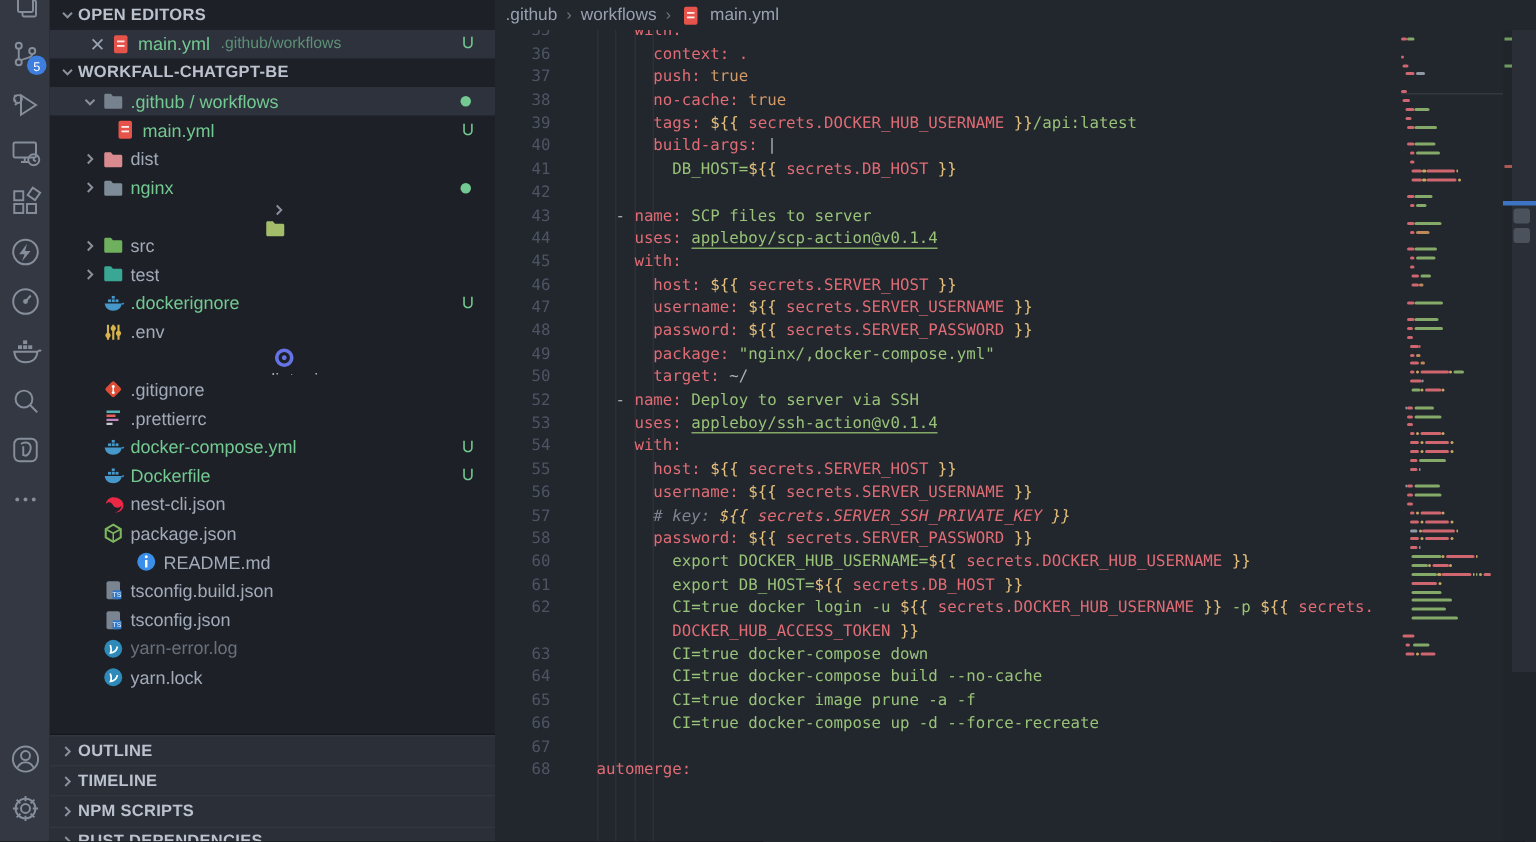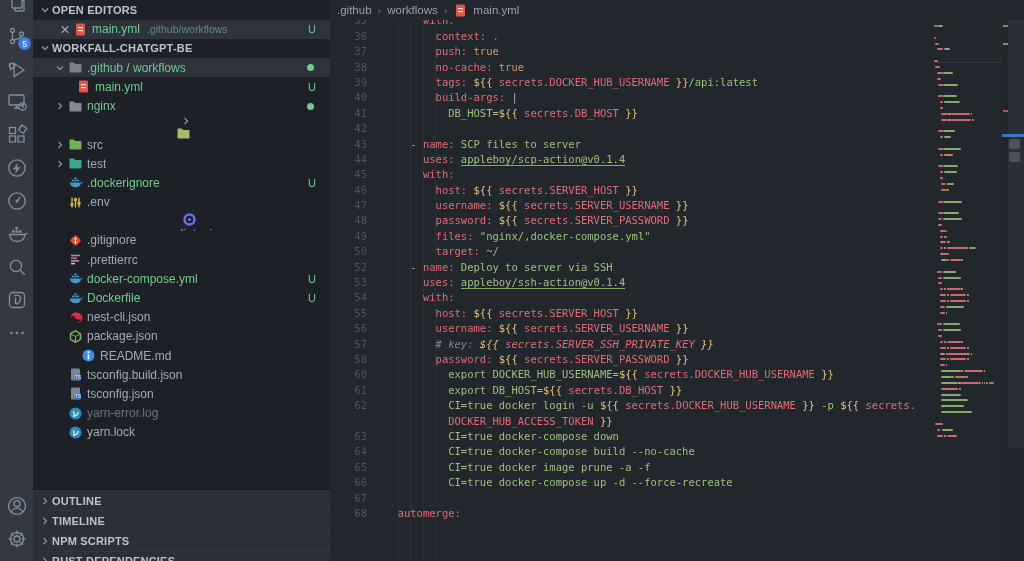--- a/index.html
+++ b/index.html
@@ -226,20 +226,33 @@
           <span class="right-badge">U</span>
         </div>
         <div class="row" style="padding-left: 20px;">
           <span class="chevbox">
             <svg width="10" height="10" viewBox="0 0 10 10">
               <polyline points="3.5,2 6.5,5 3.5,8" fill="none" stroke="#8a919d" stroke-width="1.3"></polyline>
             </svg>
           </span>
           <span class="icobox">
             <svg width="15" height="15" viewBox="0 0 15 15" xmlns="http://www.w3.org/2000/svg">
+              <path d="M1.5 3.5c0-.6.4-1 1-1h3.4l1.4 1.6h5.2c.6 0 1 .4 1 1v6.4c0 .6-.4 1-1 1h-10c-.6 0-1-.4-1-1z" fill="#d98a8f"></path>
+            </svg>
+          </span>
+          <span class="lbl">dist</span>
+        </div>
+        <div class="row" style="padding-left: 20px;">
+          <span class="chevbox">
+            <svg width="10" height="10" viewBox="0 0 10 10">
+              <polyline points="3.5,2 6.5,5 3.5,8" fill="none" stroke="#8a919d" stroke-width="1.3"></polyline>
+            </svg>
+          </span>
+          <span class="icobox">
+            <svg width="15" height="15" viewBox="0 0 15 15" xmlns="http://www.w3.org/2000/svg">
               <path d="M1.5 3.5c0-.6.4-1 1-1h3.4l1.4 1.6h5.2c.6 0 1 .4 1 1v6.4c0 .6-.4 1-1 1h-10c-.6 0-1-.4-1-1z" fill="#7e8c99"></path>
             </svg>
           </span>
           <span class="lbl green">nginx</span>
           <span class="dotbadge"></span>
         </div>
         <div class="row" style="padding-left: 8px; flex-direction: column;">
           <span class="chevbox">
             <svg width="10" height="10" viewBox="0 0 10 10">
               <polyline points="3.5,2 6.5,5 3.5,8" fill="none" stroke="#8a919d" stroke-width="1.3"></polyline>
@@ -395,21 +408,21 @@
         <div class="row" style="padding-left: 20px;">
           <span class="chevbox"></span>
           <span class="icobox">
             <svg width="15" height="15" viewBox="0 0 15 15" xmlns="http://www.w3.org/2000/svg">
               <path d="M7.5 1.8l5 2.9v5.6l-5 2.9-5-2.9V4.7z" fill="none" stroke="#7cb65d" stroke-width="1.4"></path>
               <path d="M7.5 7.5V13M7.5 7.5L12 5M7.5 7.5L3 5" stroke="#7cb65d"></path>
             </svg>
           </span>
           <span class="lbl">package.json</span>
         </div>
-        <div class="row" style="padding-left: 33px;">
+        <div class="row" style="padding-left: 20px; margin-left: 22px;">
           <span class="chevbox"></span>
           <span class="icobox">
             <svg width="15" height="15" viewBox="0 0 15 15" xmlns="http://www.w3.org/2000/svg">
               <circle cx="7.5" cy="7.5" r="6" fill="#3b8eea"></circle>
               <rect x="6.7" y="6.3" width="1.6" height="5" fill="#fff"></rect>
               <circle cx="7.5" cy="4.2" r="1" fill="#fff"></circle>
             </svg>
           </span>
           <span class="lbl">README.md</span>
         </div>
@@ -527,21 +540,21 @@
           <div class="crow"><span class="ln">39</span><span class="lcode"><span class="tk-k">        tags:</span><span class="tk-y"> ${{ </span><span class="tk-k">secrets.DOCKER_HUB_USERNAME</span><span class="tk-y"> }}</span><span class="tk-s">/api:latest</span></span></div>
           <div class="crow"><span class="ln">40</span><span class="lcode"><span class="tk-k">        build-args:</span><span class="tk-d"> |</span></span></div>
           <div class="crow"><span class="ln">41</span><span class="lcode"><span class="tk-s">          DB_HOST=</span><span class="tk-y">${{ </span><span class="tk-k">secrets.DB_HOST</span><span class="tk-y"> }}</span></span></div>
           <div class="crow"><span class="ln">42</span><span class="lcode"></span></div>
           <div class="crow"><span class="ln">43</span><span class="lcode"><span class="tk-d">    - </span><span class="tk-k">name:</span><span class="tk-s"> SCP files to server</span></span></div>
           <div class="crow"><span class="ln">44</span><span class="lcode"><span class="tk-k">      uses: </span><span class="tk-lk">appleboy/scp-action@v0.1.4</span></span></div>
           <div class="crow"><span class="ln">45</span><span class="lcode"><span class="tk-k">      with:</span></span></div>
           <div class="crow"><span class="ln">46</span><span class="lcode"><span class="tk-k">        host:</span><span class="tk-y"> ${{ </span><span class="tk-k">secrets.SERVER_HOST</span><span class="tk-y"> }}</span></span></div>
           <div class="crow"><span class="ln">47</span><span class="lcode"><span class="tk-k">        username:</span><span class="tk-y"> ${{ </span><span class="tk-k">secrets.SERVER_USERNAME</span><span class="tk-y"> }}</span></span></div>
           <div class="crow"><span class="ln">48</span><span class="lcode"><span class="tk-k">        password:</span><span class="tk-y"> ${{ </span><span class="tk-k">secrets.SERVER_PASSWORD</span><span class="tk-y"> }}</span></span></div>
-          <div class="crow"><span class="ln">49</span><span class="lcode"><span class="tk-k">        files:</span><span class="tk-s"> "nginx/,docker-compose.yml"</span></span></div>
+          <div class="crow"><span class="ln">49</span><span class="lcode"><span class="tk-k">        package:</span><span class="tk-s"> "nginx/,docker-compose.yml"</span></span></div>
           <div class="crow"><span class="ln">50</span><span class="lcode"><span class="tk-k">        target:</span><span class="tk-d"> ~/</span></span></div>
           <div class="crow"><span class="ln">52</span><span class="lcode"><span class="tk-d">    - </span><span class="tk-k">name:</span><span class="tk-s"> Deploy to server via SSH</span></span></div>
           <div class="crow"><span class="ln">53</span><span class="lcode"><span class="tk-k">      uses: </span><span class="tk-lk">appleboy/ssh-action@v0.1.4</span></span></div>
           <div class="crow"><span class="ln">54</span><span class="lcode"><span class="tk-k">      with:</span></span></div>
           <div class="crow"><span class="ln">55</span><span class="lcode"><span class="tk-k">        host:</span><span class="tk-y"> ${{ </span><span class="tk-k">secrets.SERVER_HOST</span><span class="tk-y"> }}</span></span></div>
           <div class="crow"><span class="ln">56</span><span class="lcode"><span class="tk-k">        username:</span><span class="tk-y"> ${{ </span><span class="tk-k">secrets.SERVER_USERNAME</span><span class="tk-y"> }}</span></span></div>
           <div class="crow"><span class="ln">57</span><span class="lcode"><span class="tk-d">        </span><span class="tk-cm"># key: </span><span class="tk-yi">${{ </span><span class="tk-ki">secrets.SERVER_SSH_PRIVATE_KEY</span><span class="tk-yi"> }}</span></span></div>
           <div class="crow"><span class="ln">58</span><span class="lcode"><span class="tk-k">        password:</span><span class="tk-y"> ${{ </span><span class="tk-k">secrets.SERVER_PASSWORD</span><span class="tk-y"> }}</span></span></div>
           <div class="crow"><span class="ln">60</span><span class="lcode"><span class="tk-s">          export DOCKER_HUB_USERNAME=</span><span class="tk-y">${{ </span><span class="tk-k">secrets.DOCKER_HUB_USERNAME</span><span class="tk-y"> }}</span></span></div>
           <div class="crow"><span class="ln">61</span><span class="lcode"><span class="tk-s">          export DB_HOST=</span><span class="tk-y">${{ </span><span class="tk-k">secrets.DB_HOST</span><span class="tk-y"> }}</span></span></div>

